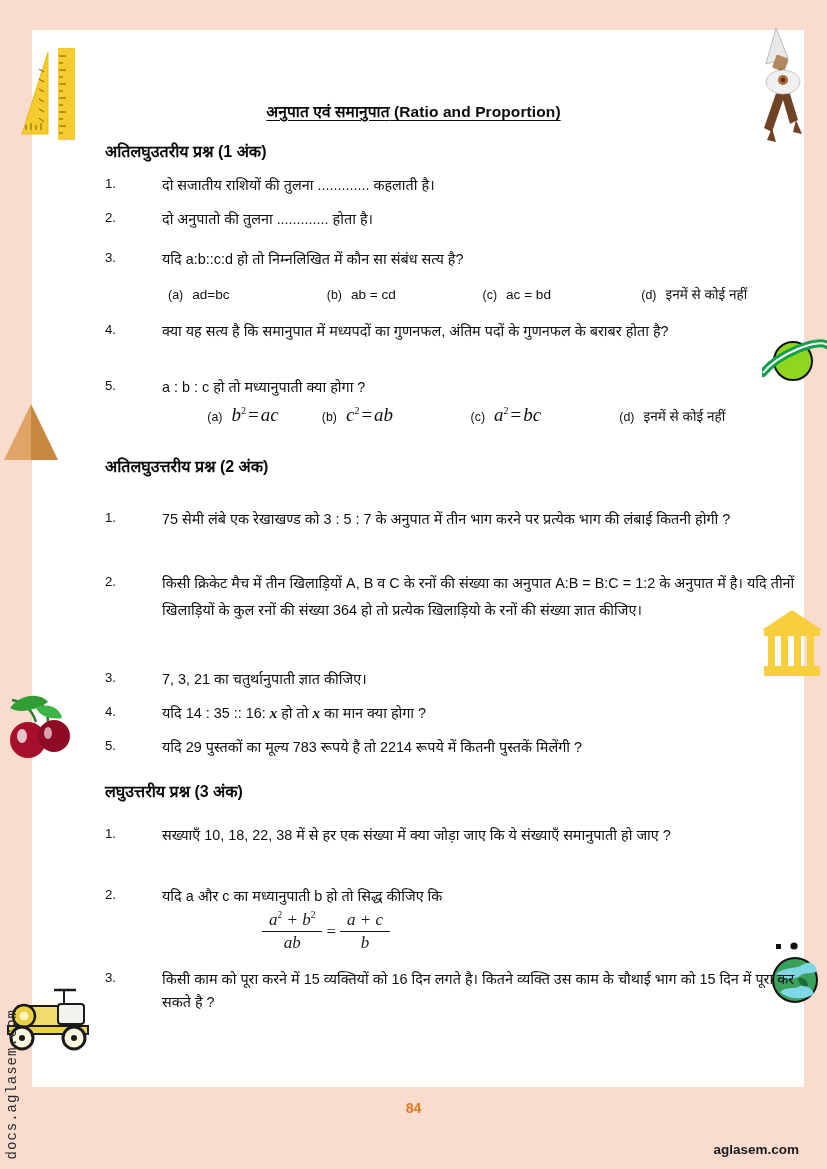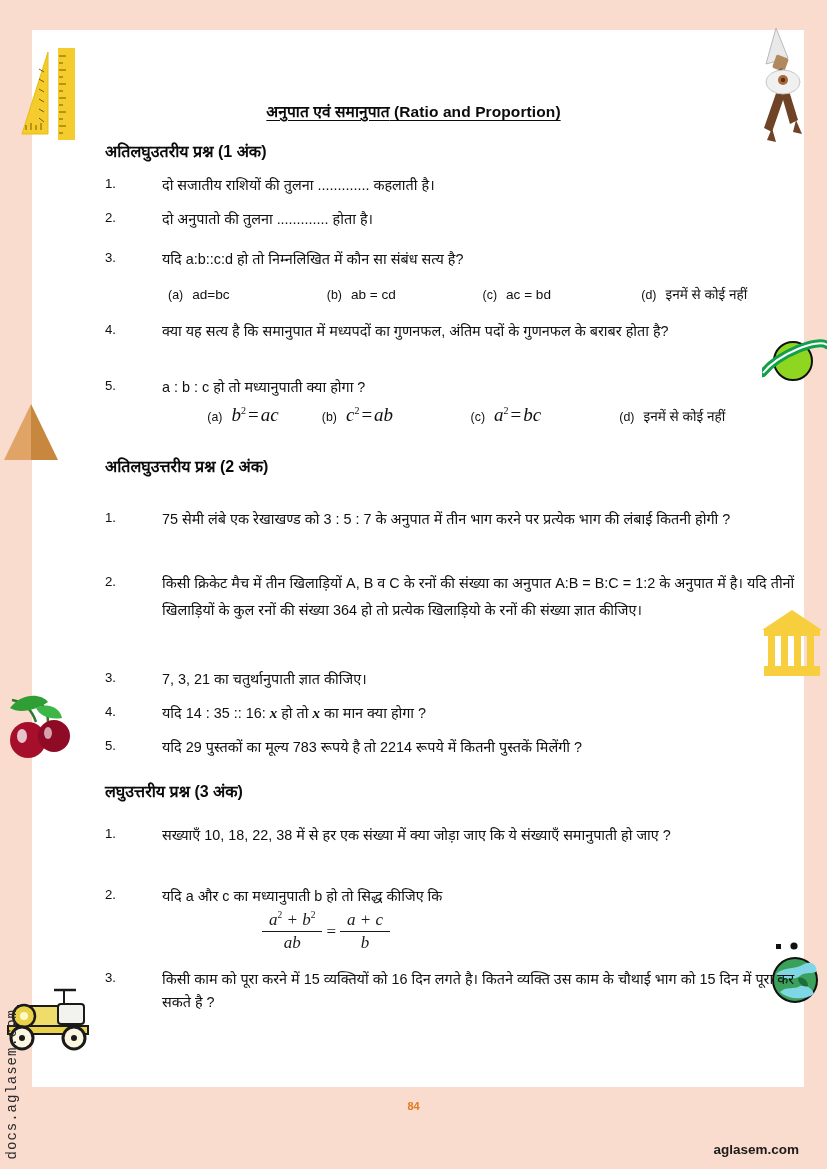--- a/index.html
+++ b/index.html
@@ -153,21 +153,21 @@
   .eqsign { font-style: normal; font-size: 17px; }
 
   
   .page-num {
     position: absolute;
     left: 0;
     top: 1100px;
     width: 827px;
     text-align: center;
     color: #e07b20;
-    font-size: 11px;
+    font-size: 14px;
     font-weight: bold;
     z-index: 6;
   }
   .brand {
     position: absolute;
     right: 28px;
     bottom: 12px;
     font-size: 13.5px;
     font-weight: bold;
     color: #1b1b1b;

